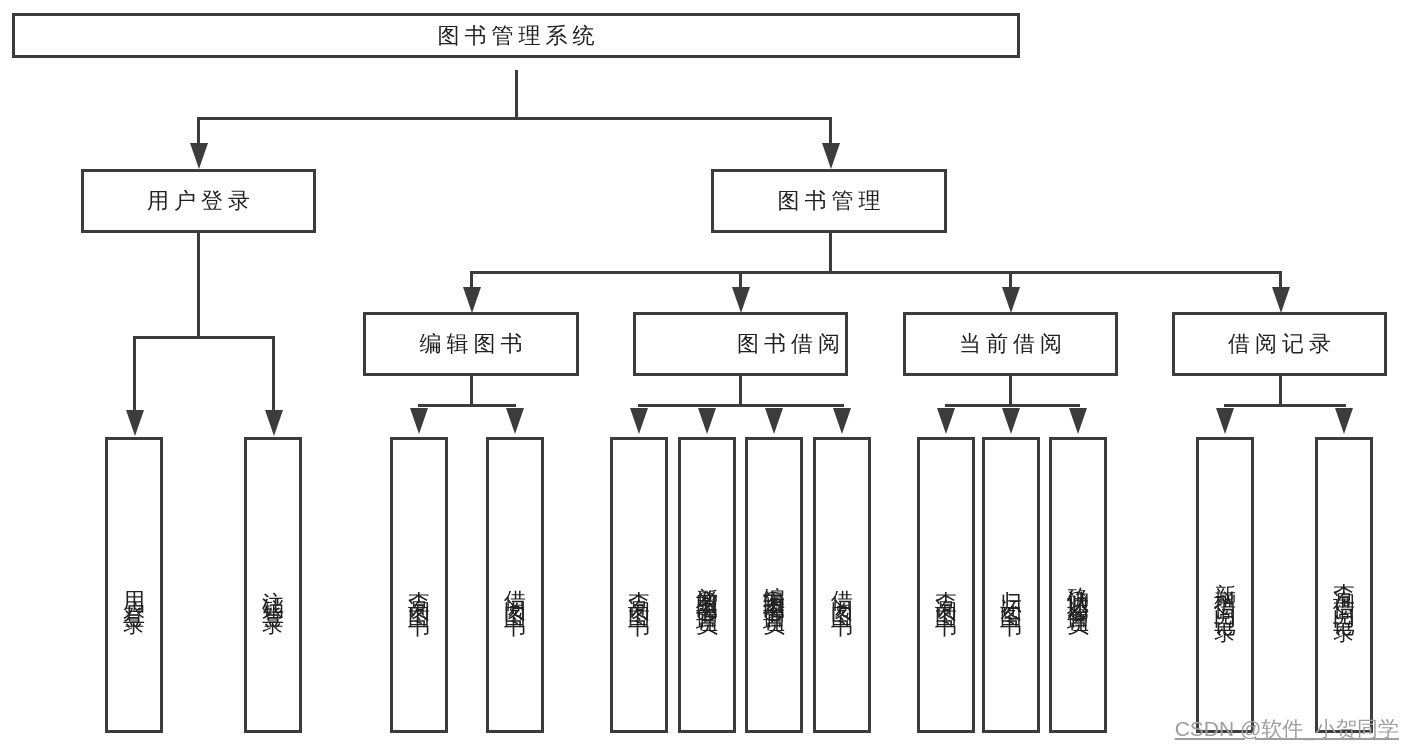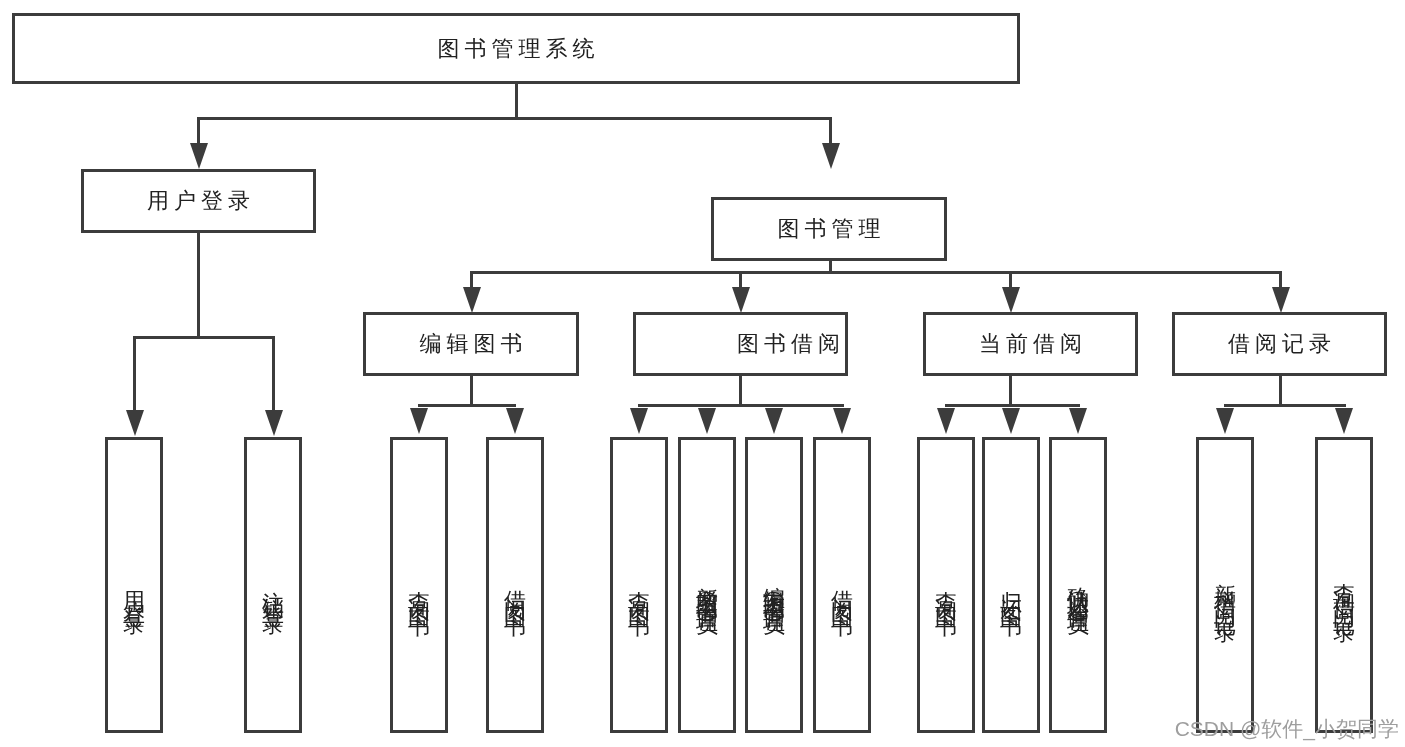--- a/index.html
+++ b/index.html
@@ -41,20 +41,21 @@
     border-left:9px solid transparent;
     border-right:9px solid transparent;
     border-top:26px solid var(--line);
   }
   .watermark{
     position:absolute;right:6px;bottom:4px;
     color:var(--watermark);
     font-size:21px;
     z-index:5;
     white-space:nowrap;
+    text-decoration:underline;
   }
 </style>
 </head>
 <body>
 
 <div class="canvas">
 
   <div class="vline" style="left:515px;top:70px;height:47px;"></div>
   <div class="hline" style="left:197px;top:117px;width:635px;"></div>
   <div class="vline" style="left:197px;top:117px;height:28px;"></div>
@@ -95,38 +96,38 @@
   <div class="arrow" style="left:630px;top:408px;"></div>
   <div class="arrow" style="left:698px;top:408px;"></div>
   <div class="arrow" style="left:765px;top:408px;"></div>
   <div class="arrow" style="left:833px;top:408px;"></div>
   <div class="arrow" style="left:937px;top:408px;"></div>
   <div class="arrow" style="left:1002px;top:408px;"></div>
   <div class="arrow" style="left:1069px;top:408px;"></div>
   <div class="arrow" style="left:1216px;top:408px;"></div>
   <div class="arrow" style="left:1335px;top:408px;"></div>
 
-  <div class="box h" style="left:12px;top:13px;width:1008px;height:71px;">
+  <div class="box h" style="left:12px;top:13px;width:1008px;height:45px;">
     <span>图书管理系统</span>
   </div>
 
   <div class="box h" style="left:81px;top:169px;width:235px;height:64px;">
     <span>用户登录</span>
   </div>
-  <div class="box h" style="left:711px;top:169px;width:236px;height:64px;margin-top:28px;">
+  <div class="box h" style="left:711px;top:169px;width:236px;height:64px;">
     <span>图书管理</span>
   </div>
 
   <div class="box h" style="left:363px;top:312px;width:216px;height:64px;">
     <span>编辑图书</span>
   </div>
   <div class="box h" style="left:633px;top:312px;width:215px;height:64px;justify-content:flex-end;">
     <span>图书借阅</span>
   </div>
-  <div class="box h" style="left:903px;top:312px;width:215px;height:64px;margin-left:20px;">
+  <div class="box h" style="left:903px;top:312px;width:215px;height:64px;">
     <span>当前借阅</span>
   </div>
   <div class="box h" style="left:1172px;top:312px;width:215px;height:64px;">
     <span>借阅记录</span>
   </div>
 
   <div class="box v" style="left:105px;top:437px;width:58px;height:296px;">
     <span>用户登录</span>
   </div>
   <div class="box v" style="left:244px;top:437px;width:58px;height:296px;">

